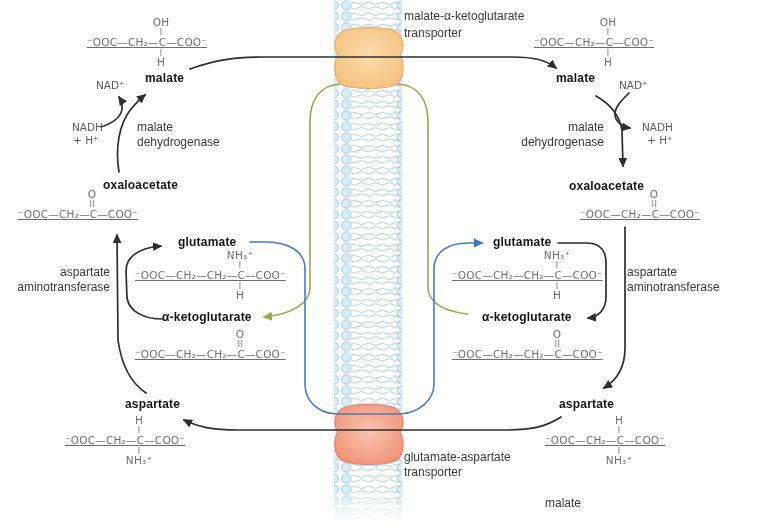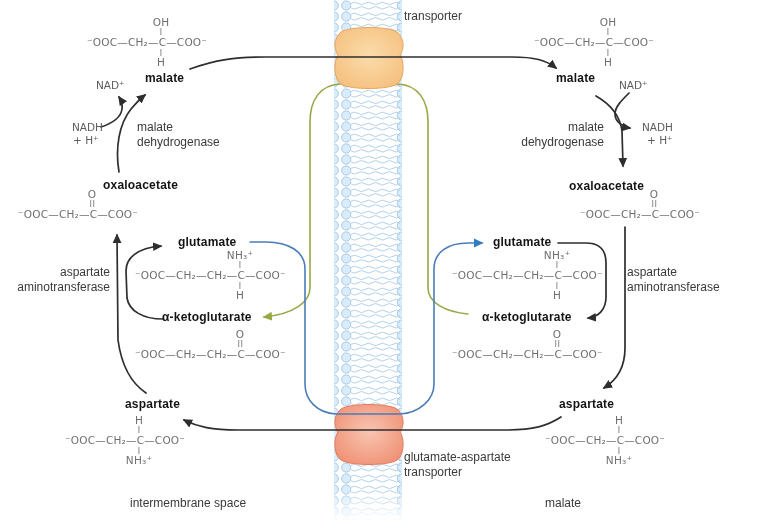--- a/index.html
+++ b/index.html
@@ -16,21 +16,21 @@
   .w100{width:100px;}
 
   
   .struct{position:absolute;height:54px;font:10.5px/12px "DejaVu Sans",sans-serif;
           color:#6e6e6e;letter-spacing:.2px;white-space:nowrap;}
   .cxa{--cx:74px;}
   .cxb{--cx:105px;}
   .struct .atom{position:absolute;left:var(--cx);transform:translateX(-50%);}
   .struct .atom.t{top:0;}
   .struct .atom.b{top:40px;}
-  .struct .chain{position:absolute;left:0;top:19.5px;}
+  .struct .chain{position:absolute;left:0;top:19.5px;text-decoration:underline;}
   .struct .bv{position:absolute;left:var(--cx);width:0;height:7px;
               border-left:1.2px solid #8c8c8c;transform:translateX(-.6px);}
   .struct .bv.tb{top:12px;}
   .struct .bv.bb{top:32.5px;}
   .struct .bv.dbl{width:2.4px;border-right:1.2px solid #8c8c8c;transform:translateX(-1.8px);}
 
   
   .blk{fill:none;stroke:var(--arrow_black);stroke-width:1.7;stroke-linecap:round;}
   .grn{fill:none;stroke:var(--akg_path_green);stroke-width:1.6;stroke-linecap:round;}
   .blu{fill:none;stroke:var(--glutamate_path_blue);stroke-width:1.6;stroke-linecap:round;}
@@ -139,23 +139,23 @@
 
   <span class="name" style="left:125px;top:398px">aspartate</span>
   <div class="struct cxa" style="left:65px;top:414px">
     <span class="atom t">H</span>
     <span class="bv tb"></span>
     <span class="chain">⁻OOC—CH₂—C—COO⁻</span>
     <span class="bv bb"></span>
     <span class="atom b">NH₃⁺</span>
   </div>
 
-  <span class="lbl" style="left:130px;top:496px">intermembrane space</span>
 
   <div class="lbl" style="left:404px;top:8px;line-height:17px">
+    <div>malate-α-ketoglutarate</div>
     <div>transporter</div>
   </div>
   <div class="lbl" style="left:404px;top:450px">
     <div>glutamate-aspartate</div>
     <div>transporter</div>
   </div>
 
   <div class="struct cxa" style="left:534px;top:16px">
     <span class="atom t">OH</span>
     <span class="bv tb"></span>

